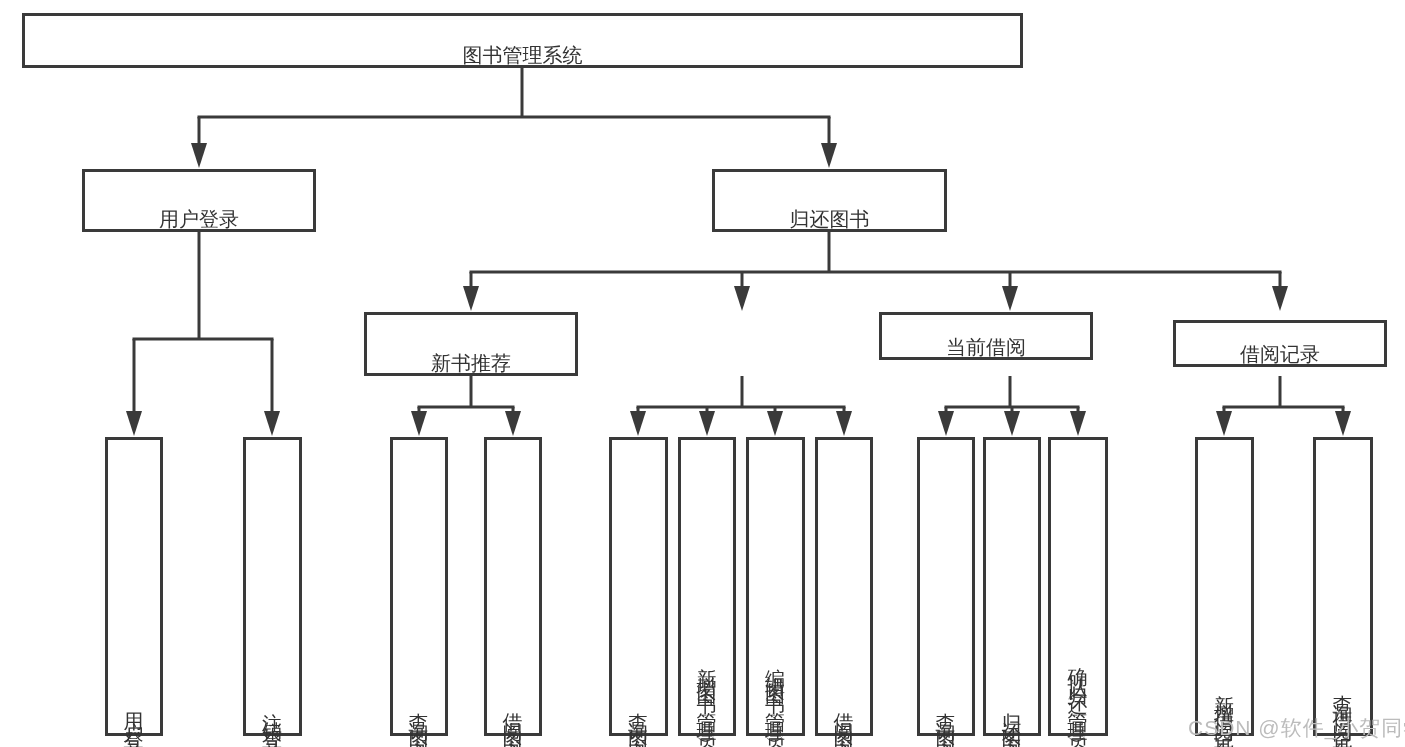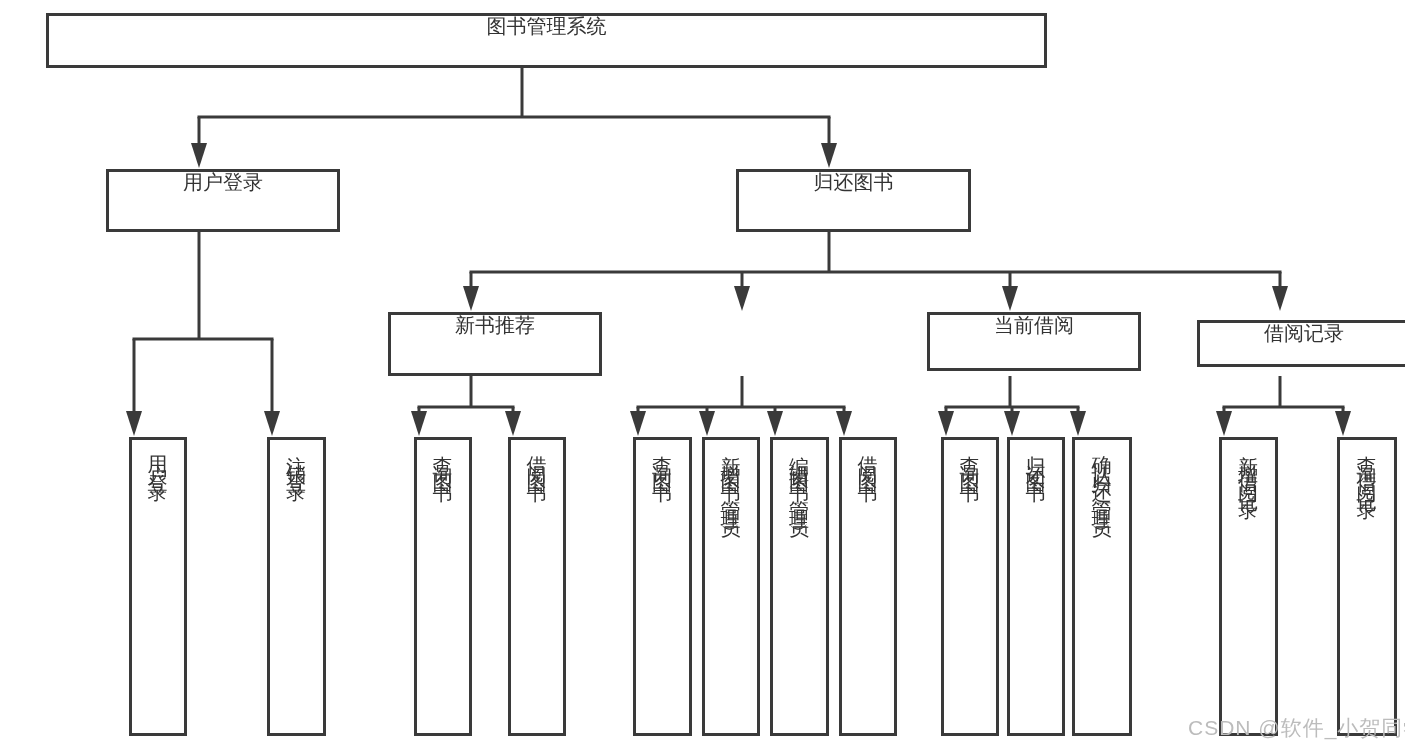--- a/index.html
+++ b/index.html
@@ -17,26 +17,25 @@
     overflow:hidden;
   }
   .wires{position:absolute;left:0;top:0;width:1405px;height:747px;pointer-events:none;}
   .wires line{stroke:var(--line);stroke-width:3;}
   .wires polygon{fill:var(--line);}
   .box{
     position:absolute;
     box-sizing:border-box;
     border:3px solid var(--line);
     background:var(--box-bg);
-    display:flex;align-items:flex-start;justify-content:center;
+    display:flex;align-items:flex-end;justify-content:center;
     color:var(--text);
     font-size:20px;
     line-height:1;
     white-space:nowrap;
-    margin-left:24px;
   }
   .root-box{border-width:3px;}
   .leaf .vtext{
     writing-mode:vertical-rl;
     text-orientation:mixed;
     letter-spacing:9px;
     font-size:20px;
     color:var(--text);
   }
   .watermark{
@@ -123,21 +122,21 @@
   <div class="box" style="left:82px;top:169px;width:234px;height:63px">
     <span>用户登录</span>
   </div>
   <div class="box" style="left:712px;top:169px;width:235px;height:63px">
     <span>归还图书</span>
   </div>
 
   <div class="box" style="left:364px;top:312px;width:214px;height:64px">
     <span>新书推荐</span>
   </div>
-  <div class="box" style="left:903px;top:312px;width:214px;height:59px">
+  <div class="box" style="left:879px;top:312px;width:214px;height:48px">
     <span>当前借阅</span>
   </div>
   <div class="box" style="left:1173px;top:320px;width:214px;height:47px">
     <span>借阅记录</span>
   </div>
 
   <div class="box leaf" style="left:105px;top:437px;width:58px;height:299px">
     <span class="vtext">用户登录</span>
   </div>
   <div class="box leaf" style="left:243px;top:437px;width:59px;height:299px">

